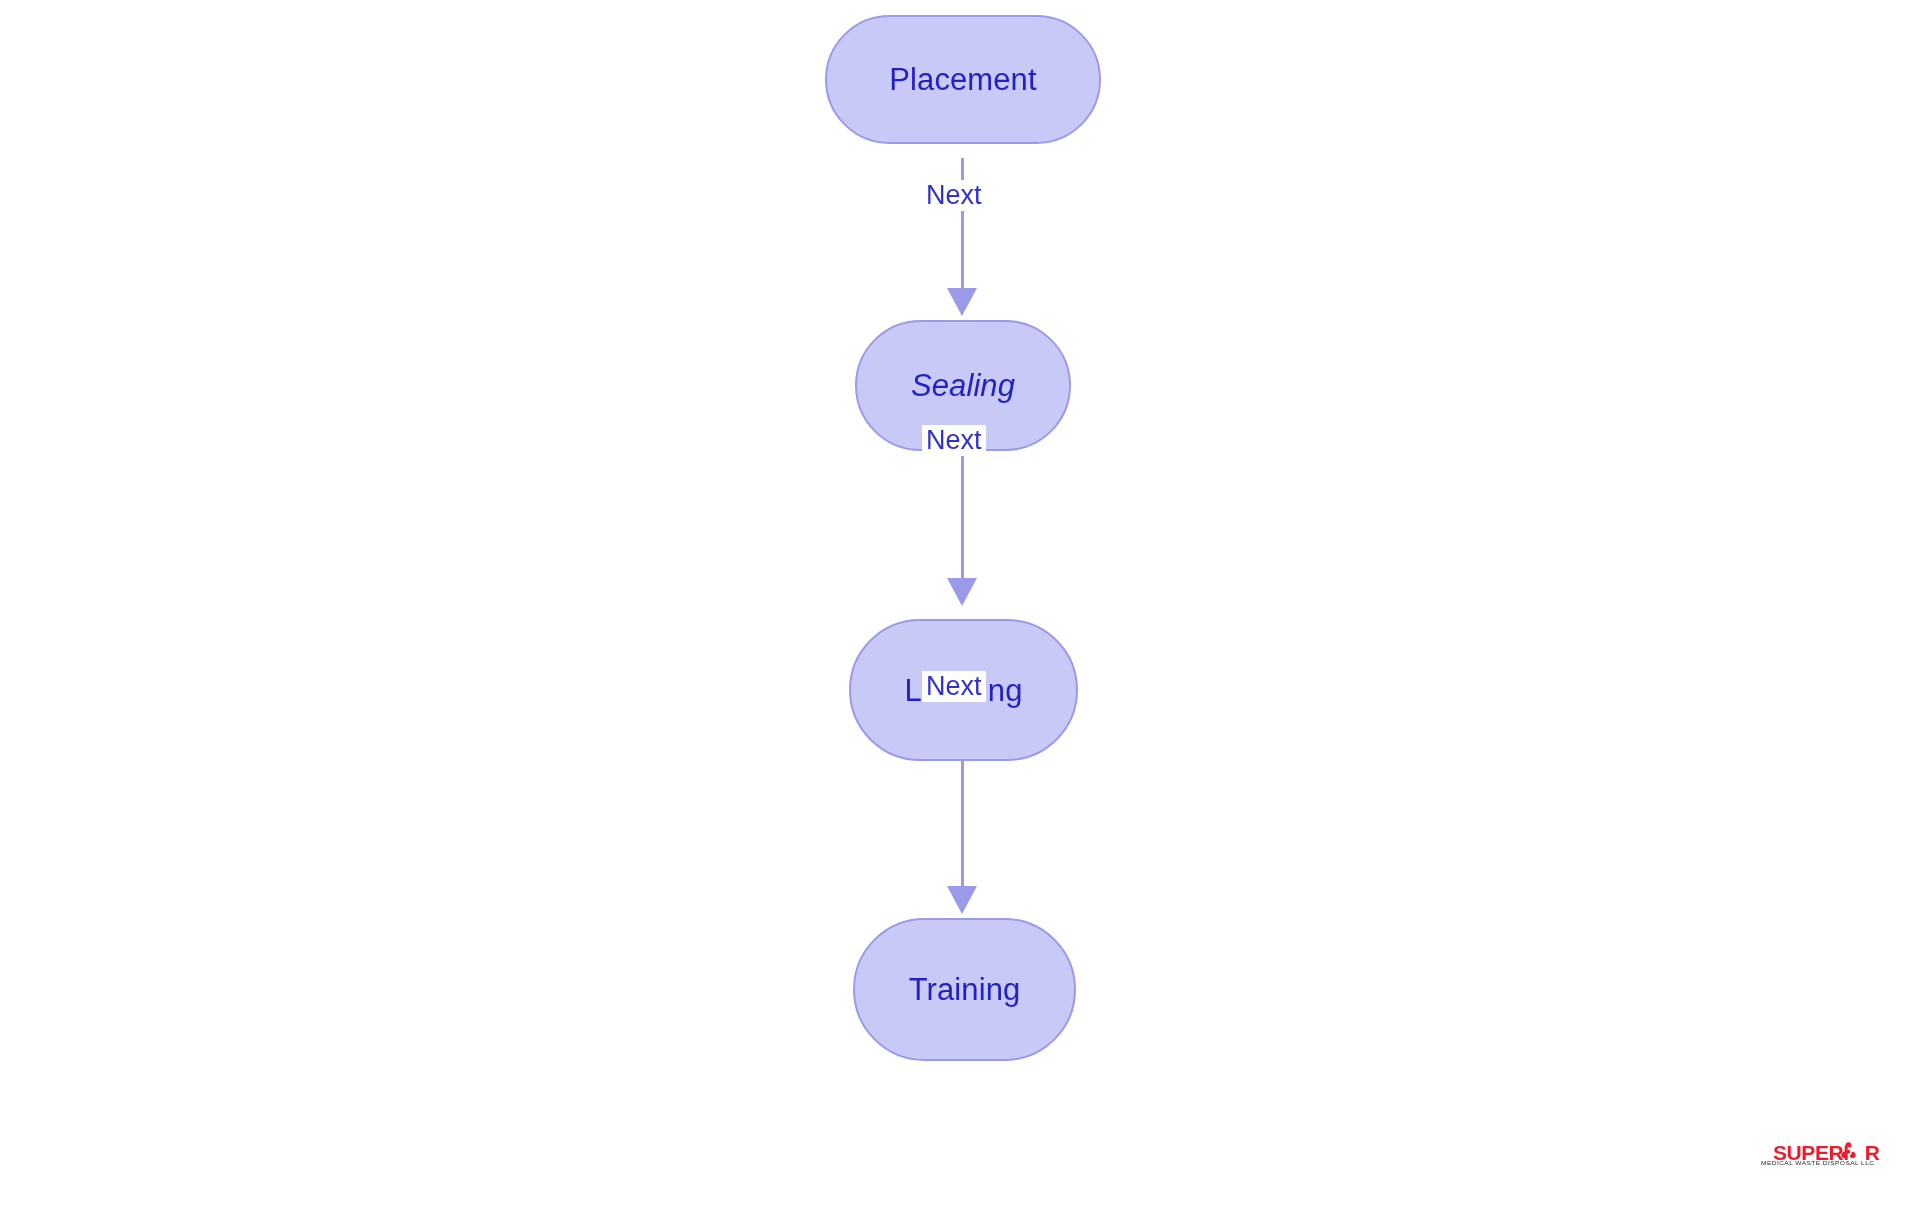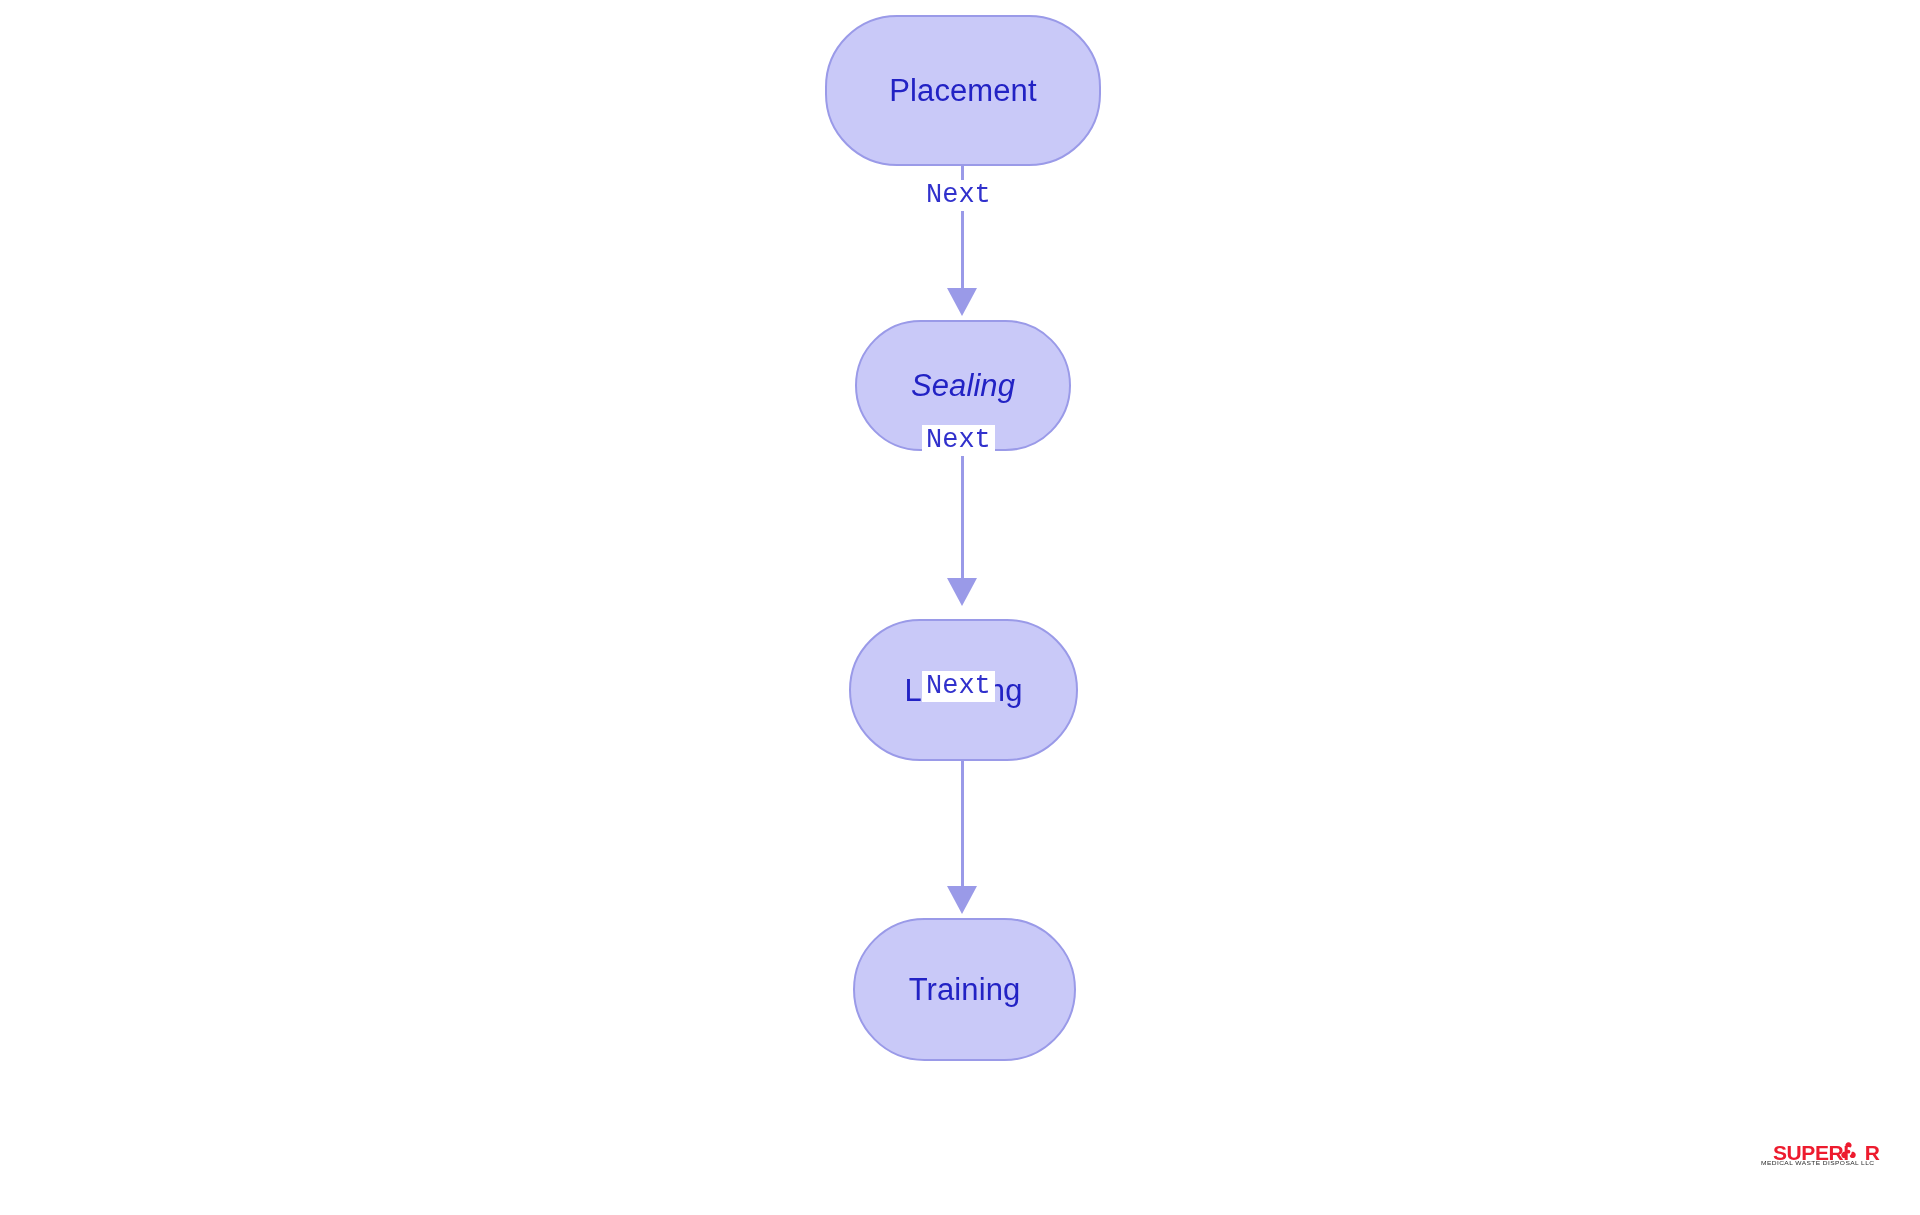--- a/index.html
+++ b/index.html
@@ -38,21 +38,21 @@
   }
   .node-label {
     color: #2222c4;
     font-size: 31px;
     line-height: 1;
     font-family: "Liberation Sans", sans-serif;
     letter-spacing: 0.1px;
     white-space: nowrap;
   }
 
-  #node-placement { left: 825px; top: 15px;   width: 276px; height: 151px; text-align: right; }
+  #node-placement { left: 825px; top: 15px;   width: 276px; height: 129px; text-align: right; }
   #node-sealing   { left: 855px; top: 320px;  width: 216px; height: 131px; font-style: italic; }
   #node-labeling  { left: 849px; top: 619px;  width: 229px; height: 142px; }
   #node-training  { left: 853px; top: 918px;  width: 223px; height: 143px; }
 
   
   .edge-line {
     position: absolute;
     width: 3px;
     background: #9a9ae8;
     left: 961px;
@@ -74,21 +74,21 @@
   }
   #edge-arrow-1 { top: 288px; }
   #edge-arrow-2 { top: 578px; }
   #edge-arrow-3 { top: 886px; }
 
   .edge-label {
     position: absolute;
     color: #3131cc;
     font-size: 27px;
     line-height: 1;
-    font-family: Liberation Mono, monospace;
+    font-family: Liberation Sans, sans-serif;
     background: #ffffff;
     padding: 2px 4px;
     white-space: nowrap;
     z-index: 4;
   }
   #edge-label-1 { left: 922px; top: 180px; }
   #edge-label-2 { left: 922px; top: 425px; }
   #edge-label-3 { left: 922px; top: 671px; }
 
   

